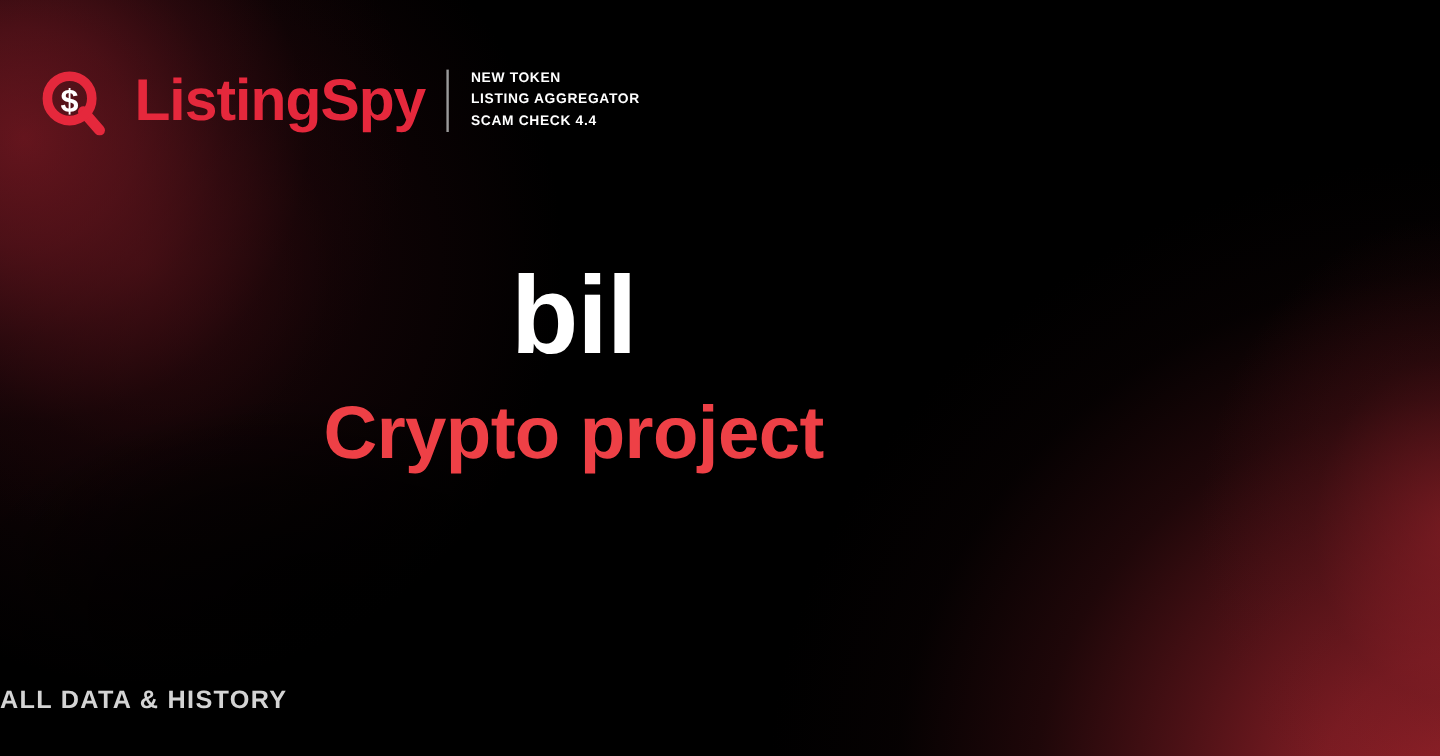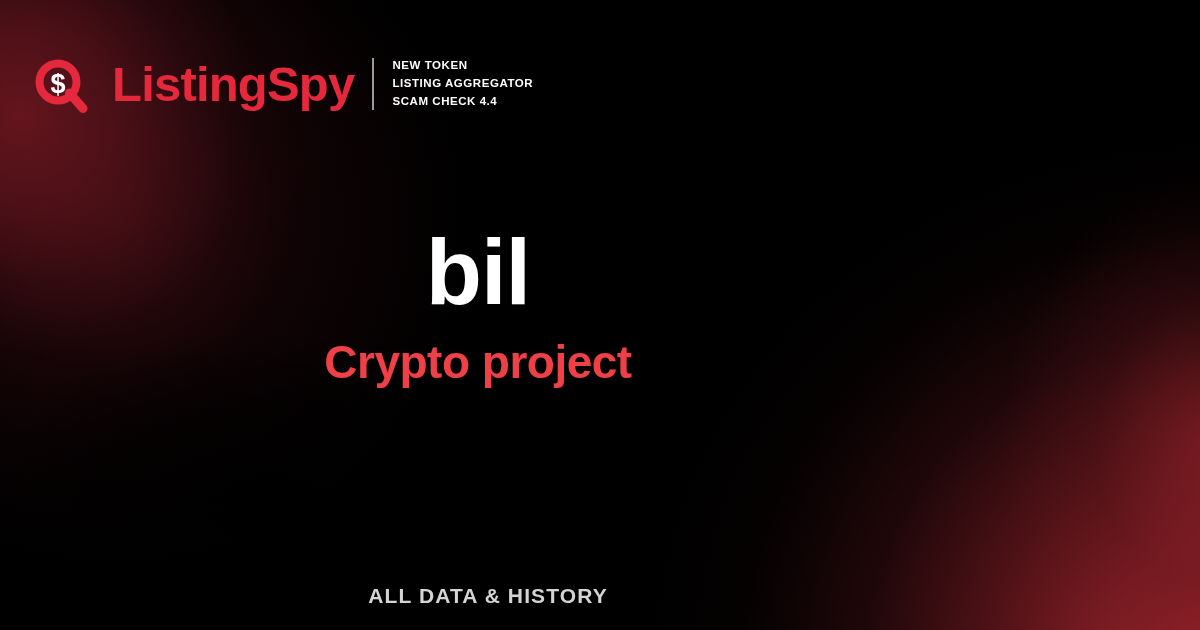--- a/index.html
+++ b/index.html
@@ -157,36 +157,36 @@
     color:#ffffff;
     line-height:1;
     letter-spacing:-1px;
     text-align:center;
     max-width:1060px;
     word-break:break-word;
   }
 
   .hero-subtitle {
     margin-top:20px;
-    font-size:46px;
+    font-size:62px;
     font-weight:bold;
     color:#EE4046;
     line-height:1.05;
     letter-spacing:-0.5px;
     text-align:center;
     max-width:1060px;
   }
 
   
   .footer {
     position:absolute;
     left:0;
-    bottom:22px;
+    bottom:34px;
     width:976px;
-    text-align:center;
+    text-align:left;
     z-index:5;
   }
   .footer-text {
     font-size:21px;
     font-weight:bold;
     color:#D4D4D4;
     letter-spacing:1.1px;
   }
 </style>
 </head>

